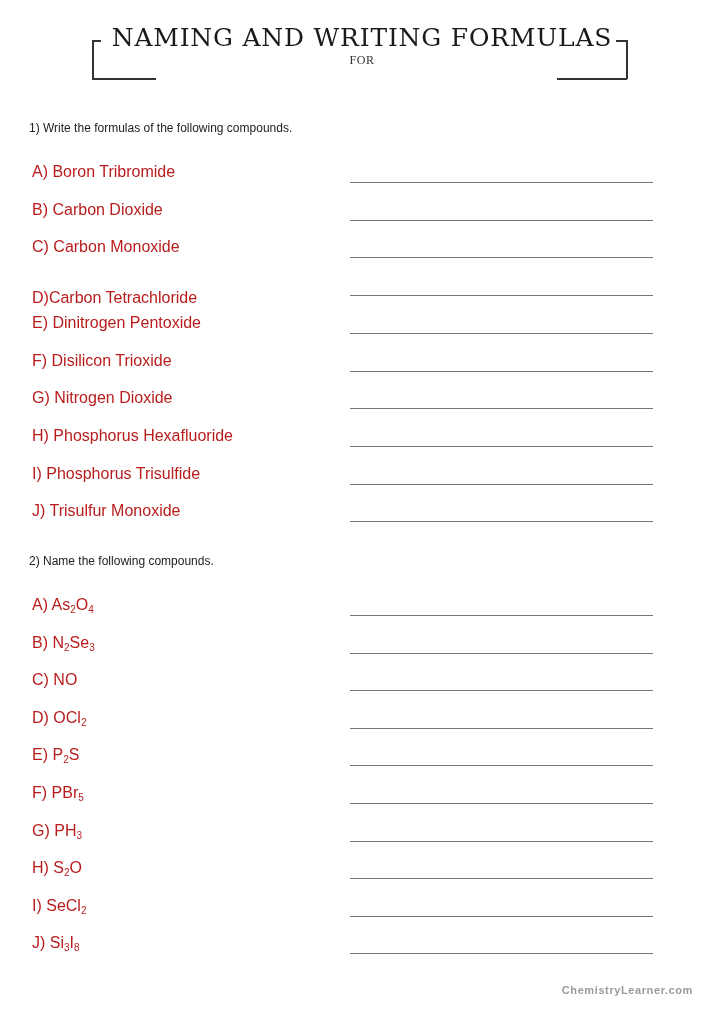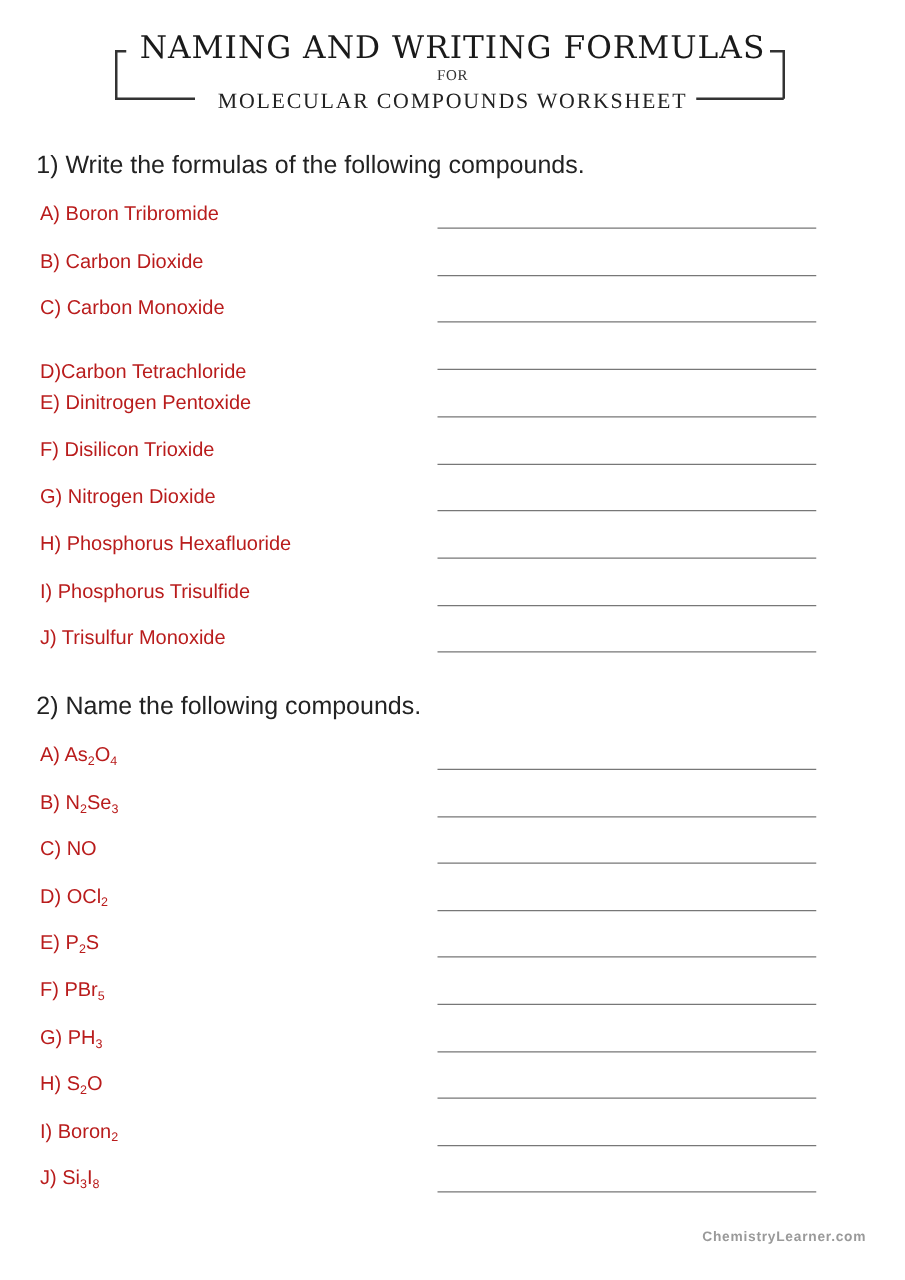--- a/index.html
+++ b/index.html
@@ -7,34 +7,33 @@
          font-family: "Liberation Sans", "DejaVu Sans", sans-serif; color: #222; }
   .header { position: absolute; left: 0; top: 0; width: 604px; height: 100px; padding-left: 28px; }
   .title { position: absolute; left: 0; width: 724px; top: 21px; text-align: center;
            font-family: "DejaVu Serif", "Liberation Serif", serif; font-size: 25px;
            letter-spacing: 0.8px; color: #1a1a1a; line-height: 34px; }
   .for { position: absolute; left: 0; width: 724px; top: 53px; text-align: center;
          font-family: "Liberation Serif", serif; font-size: 12px; color: #333; letter-spacing: 0.5px; }
   .subtitle { position: absolute; left: 0; width: 724px; top: 70px; text-align: center;
               font-family: "Liberation Serif", serif; font-size: 17.5px; letter-spacing: 1.4px; color: #222; }
   .br { position: absolute; background: #333; }
-  .section-head { position: absolute; left: 29px; font-size: 20px; color: #222; }
+  .section-head { position: absolute; left: 29px; font-size: 12px; color: #222; }
   .item { position: absolute; left: 32px; font-size: 16px; color: #b91c1c; line-height: 20px; }
   .item sub { font-size: 10px; vertical-align: -3px; line-height: 0; }
   .answer { position: absolute; left: 350px; width: 303px; height: 0; border-top: 1.5px solid #777; }
   .footer { position: absolute; right: 31px; top: 984px; font-size: 11px; font-weight: bold;
             color: #9a9a9a; letter-spacing: 0.6px; font-family: Liberation Sans, sans-serif; }
 </style>
 </head>
 <body>
 
 <div class="header">
   <div class="title">NAMING AND WRITING FORMULAS</div>
   <div class="for">FOR</div>
-  <div class="subtitle">MOLECULAR COMPOUNDS WORKSHEET</div>
 
   <div class="br" style="left:92px;top:40px;width:1.5px;height:39px;"></div>
   <div class="br" style="left:92px;top:40px;width:9px;height:1.5px;"></div>
   <div class="br" style="left:92px;top:78px;width:64px;height:1.5px;"></div>
   <div class="br" style="left:626px;top:40px;width:1.5px;height:39px;"></div>
   <div class="br" style="left:616px;top:40px;width:11px;height:1.5px;"></div>
   <div class="br" style="left:557px;top:78px;width:70px;height:1.5px;"></div>
 </div>
 
 <div class="section-head" style="top:121px;">1) Write the formulas of the following compounds.</div>
@@ -72,19 +71,19 @@
     <div class="item" style="top: 707.8px;"><span>D) </span><span><span>OCl</span><sub>2</sub></span></div>
     <div class="answer" style="top: 727.8px;"></div>
     <div class="item" style="top: 745.4px;"><span>E) </span><span><span>P</span><sub>2</sub><span>S</span></span></div>
     <div class="answer" style="top: 765.4px;"></div>
     <div class="item" style="top: 783px;"><span>F) </span><span><span>PBr</span><sub>5</sub></span></div>
     <div class="answer" style="top: 803px;"></div>
     <div class="item" style="top: 820.6px;"><span>G) </span><span><span>PH</span><sub>3</sub></span></div>
     <div class="answer" style="top: 840.6px;"></div>
     <div class="item" style="top: 858.2px;"><span>H) </span><span><span>S</span><sub>2</sub><span>O</span></span></div>
     <div class="answer" style="top: 878.2px;"></div>
-    <div class="item" style="top: 895.8px;"><span>I) </span><span><span>Boron</span><sub>2</sub></span></div>
+    <div class="item" style="top: 895.8px;"><span>I) </span><span><span>SeCl</span><sub>2</sub></span></div>
     <div class="answer" style="top: 915.8px;"></div>
     <div class="item" style="top: 933.4px;"><span>J) </span><span><span>Si</span><sub>3</sub><span>I</span><sub>8</sub></span></div>
     <div class="answer" style="top: 953.4px;"></div>
   </div>
 
 <div class="footer">ChemistryLearner.com</div>
 
 </body></html>

